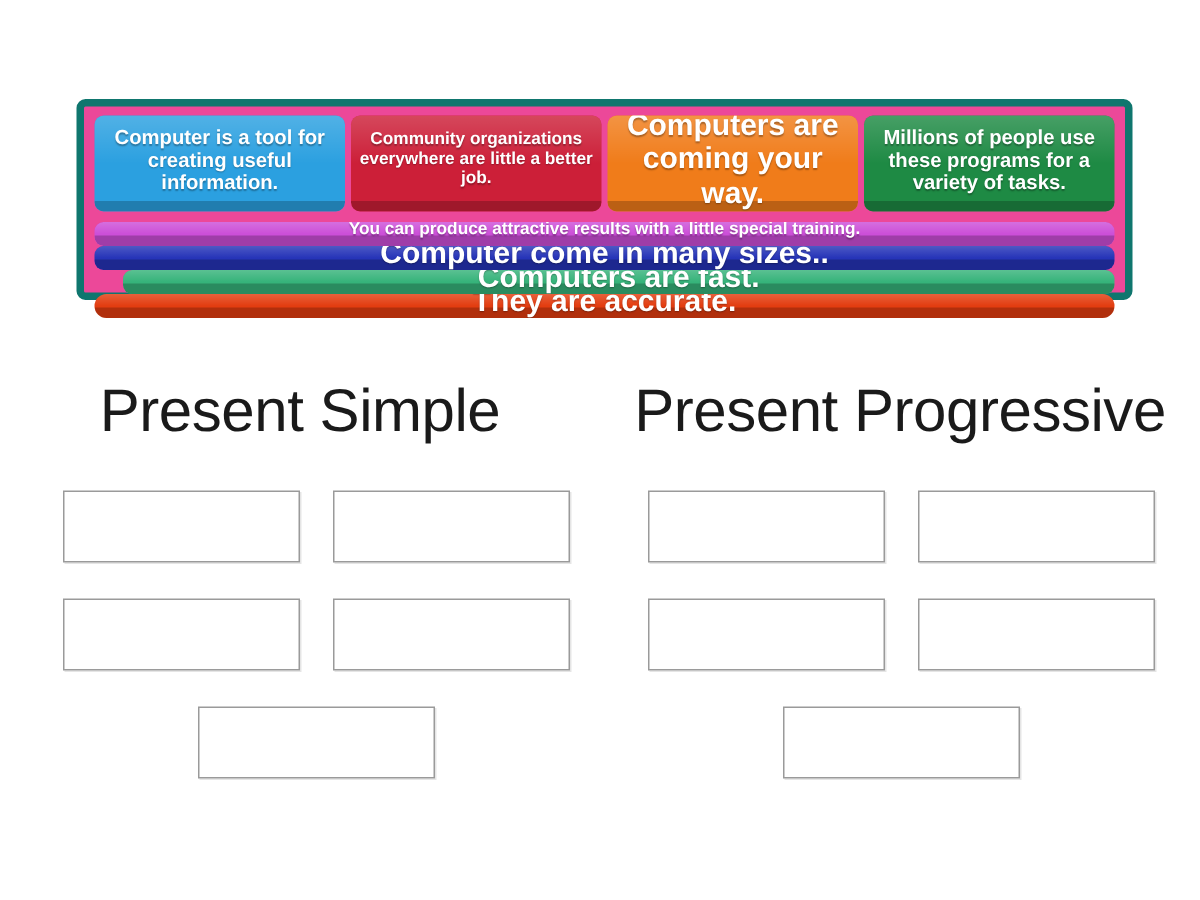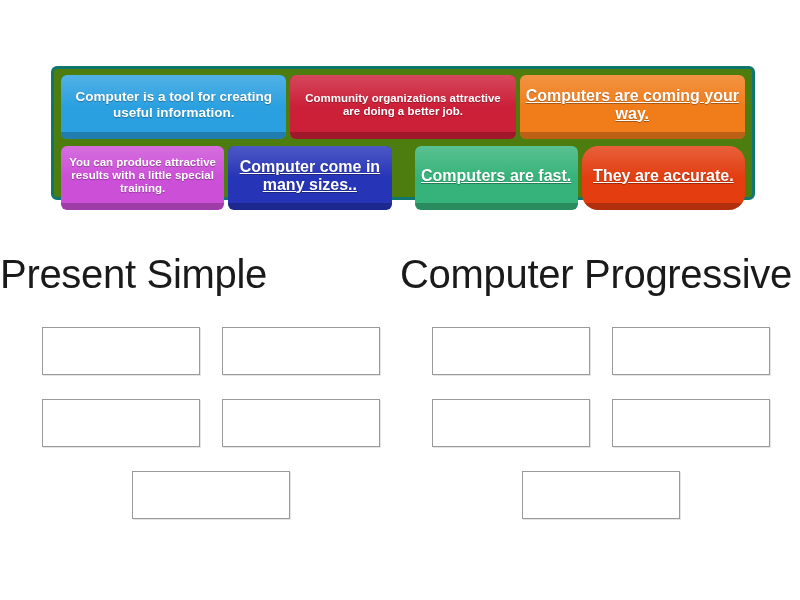--- a/index.html
+++ b/index.html
@@ -16,32 +16,32 @@
   }
 
   
   #tile-tray {
     position: absolute;
     left: 51px;
     top: 66px;
     width: 704px;
     height: 134px;
     box-sizing: border-box;
-    border: 3px solid #0f766e;
+    border: 5px solid #0f766e;
     border-radius: 6px;
-    background: #4d7c0f;
+    background: #ec4899;
     padding: 6px 5px;
   }
 
   .tile-row {
     display: flex;
     height: 64px;
     margin-bottom: 7px;
   }
-  .tile-row:last-child { margin-bottom: 0; }
+  .tile-row:last-child { margin-bottom: 0; flex-direction: column; }
 
   .tile {
     flex: 1 1 0;
     margin: 0 2px;
     border-radius: 6px;
     position: relative;
     display: flex;
     align-items: center;
     justify-content: center;
     text-align: center;
@@ -77,33 +77,33 @@
   .tile .tile-text {
     position: relative;
     z-index: 2;
     display: block;
     width: 100%;
     margin-bottom: 3px;
   }
 
   .fs-sm  { font-size: 11.5px; }
   .fs-md  { font-size: 13.5px; }
-  .fs-lg  { font-size: 16px; text-decoration: underline; }
+  .fs-lg  { font-size: 20px; }
 
   
   .headings-row {
     position: absolute;
     top: 252px;
     left: 0;
     width: 800px;
     display: flex;
   }
   .heading-col {
     flex: 1 1 0;
-    text-align: left;
+    text-align: center;
   }
   .heading {
     font-size: 40px;
     font-weight: normal;
     color: #1a1a1a;
     letter-spacing: -0.3px;
     line-height: 1.1;
     white-space: nowrap;
   }
 
@@ -136,24 +136,27 @@
 </head>
 <body>
 
 <div id="tile-tray">
 
   <div class="tile-row">
     <div class="tile fs-md" style="background: rgb(43, 160, 224);">
       <span class="tile-text">Computer is a tool for creating useful information.</span>
     </div>
     <div class="tile fs-sm" style="background: rgb(204, 31, 56);">
-      <span class="tile-text">Community organizations attractive are doing a better job.</span>
+      <span class="tile-text">Community organizations everywhere are little a better job.</span>
     </div>
     <div class="tile fs-lg" style="background: rgb(240, 124, 26);">
       <span class="tile-text">Computers are coming your way.</span>
+    </div>
+    <div class="tile fs-md" style="background: rgb(30, 138, 68);">
+      <span class="tile-text">Millions of people use these programs for a variety of tasks.</span>
     </div>
   </div>
 
   <div class="tile-row">
     <div class="tile fs-sm" style="background: rgb(204, 79, 216);">
       <span class="tile-text">You can produce attractive results with a little special training.</span>
     </div>
     <div class="tile fs-lg" style="background: rgb(38, 52, 184); align-items: center;">
       <span class="tile-text">Computer come in many sizes..</span>
     </div>
@@ -165,21 +168,21 @@
     </div>
   </div>
 
 </div>
 
 <div class="headings-row">
   <div class="heading-col">
     <div class="heading">Present Simple</div>
   </div>
   <div class="heading-col">
-    <div class="heading">Computer Progressive</div>
+    <div class="heading">Present Progressive</div>
   </div>
 </div>
 
 <div class="dropzones" id="dropzones-left">
   <div class="dz-row">
     <div class="dropzone"></div>
     <div class="dropzone"></div>
   </div>
   <div class="dz-row">
     <div class="dropzone"></div>

